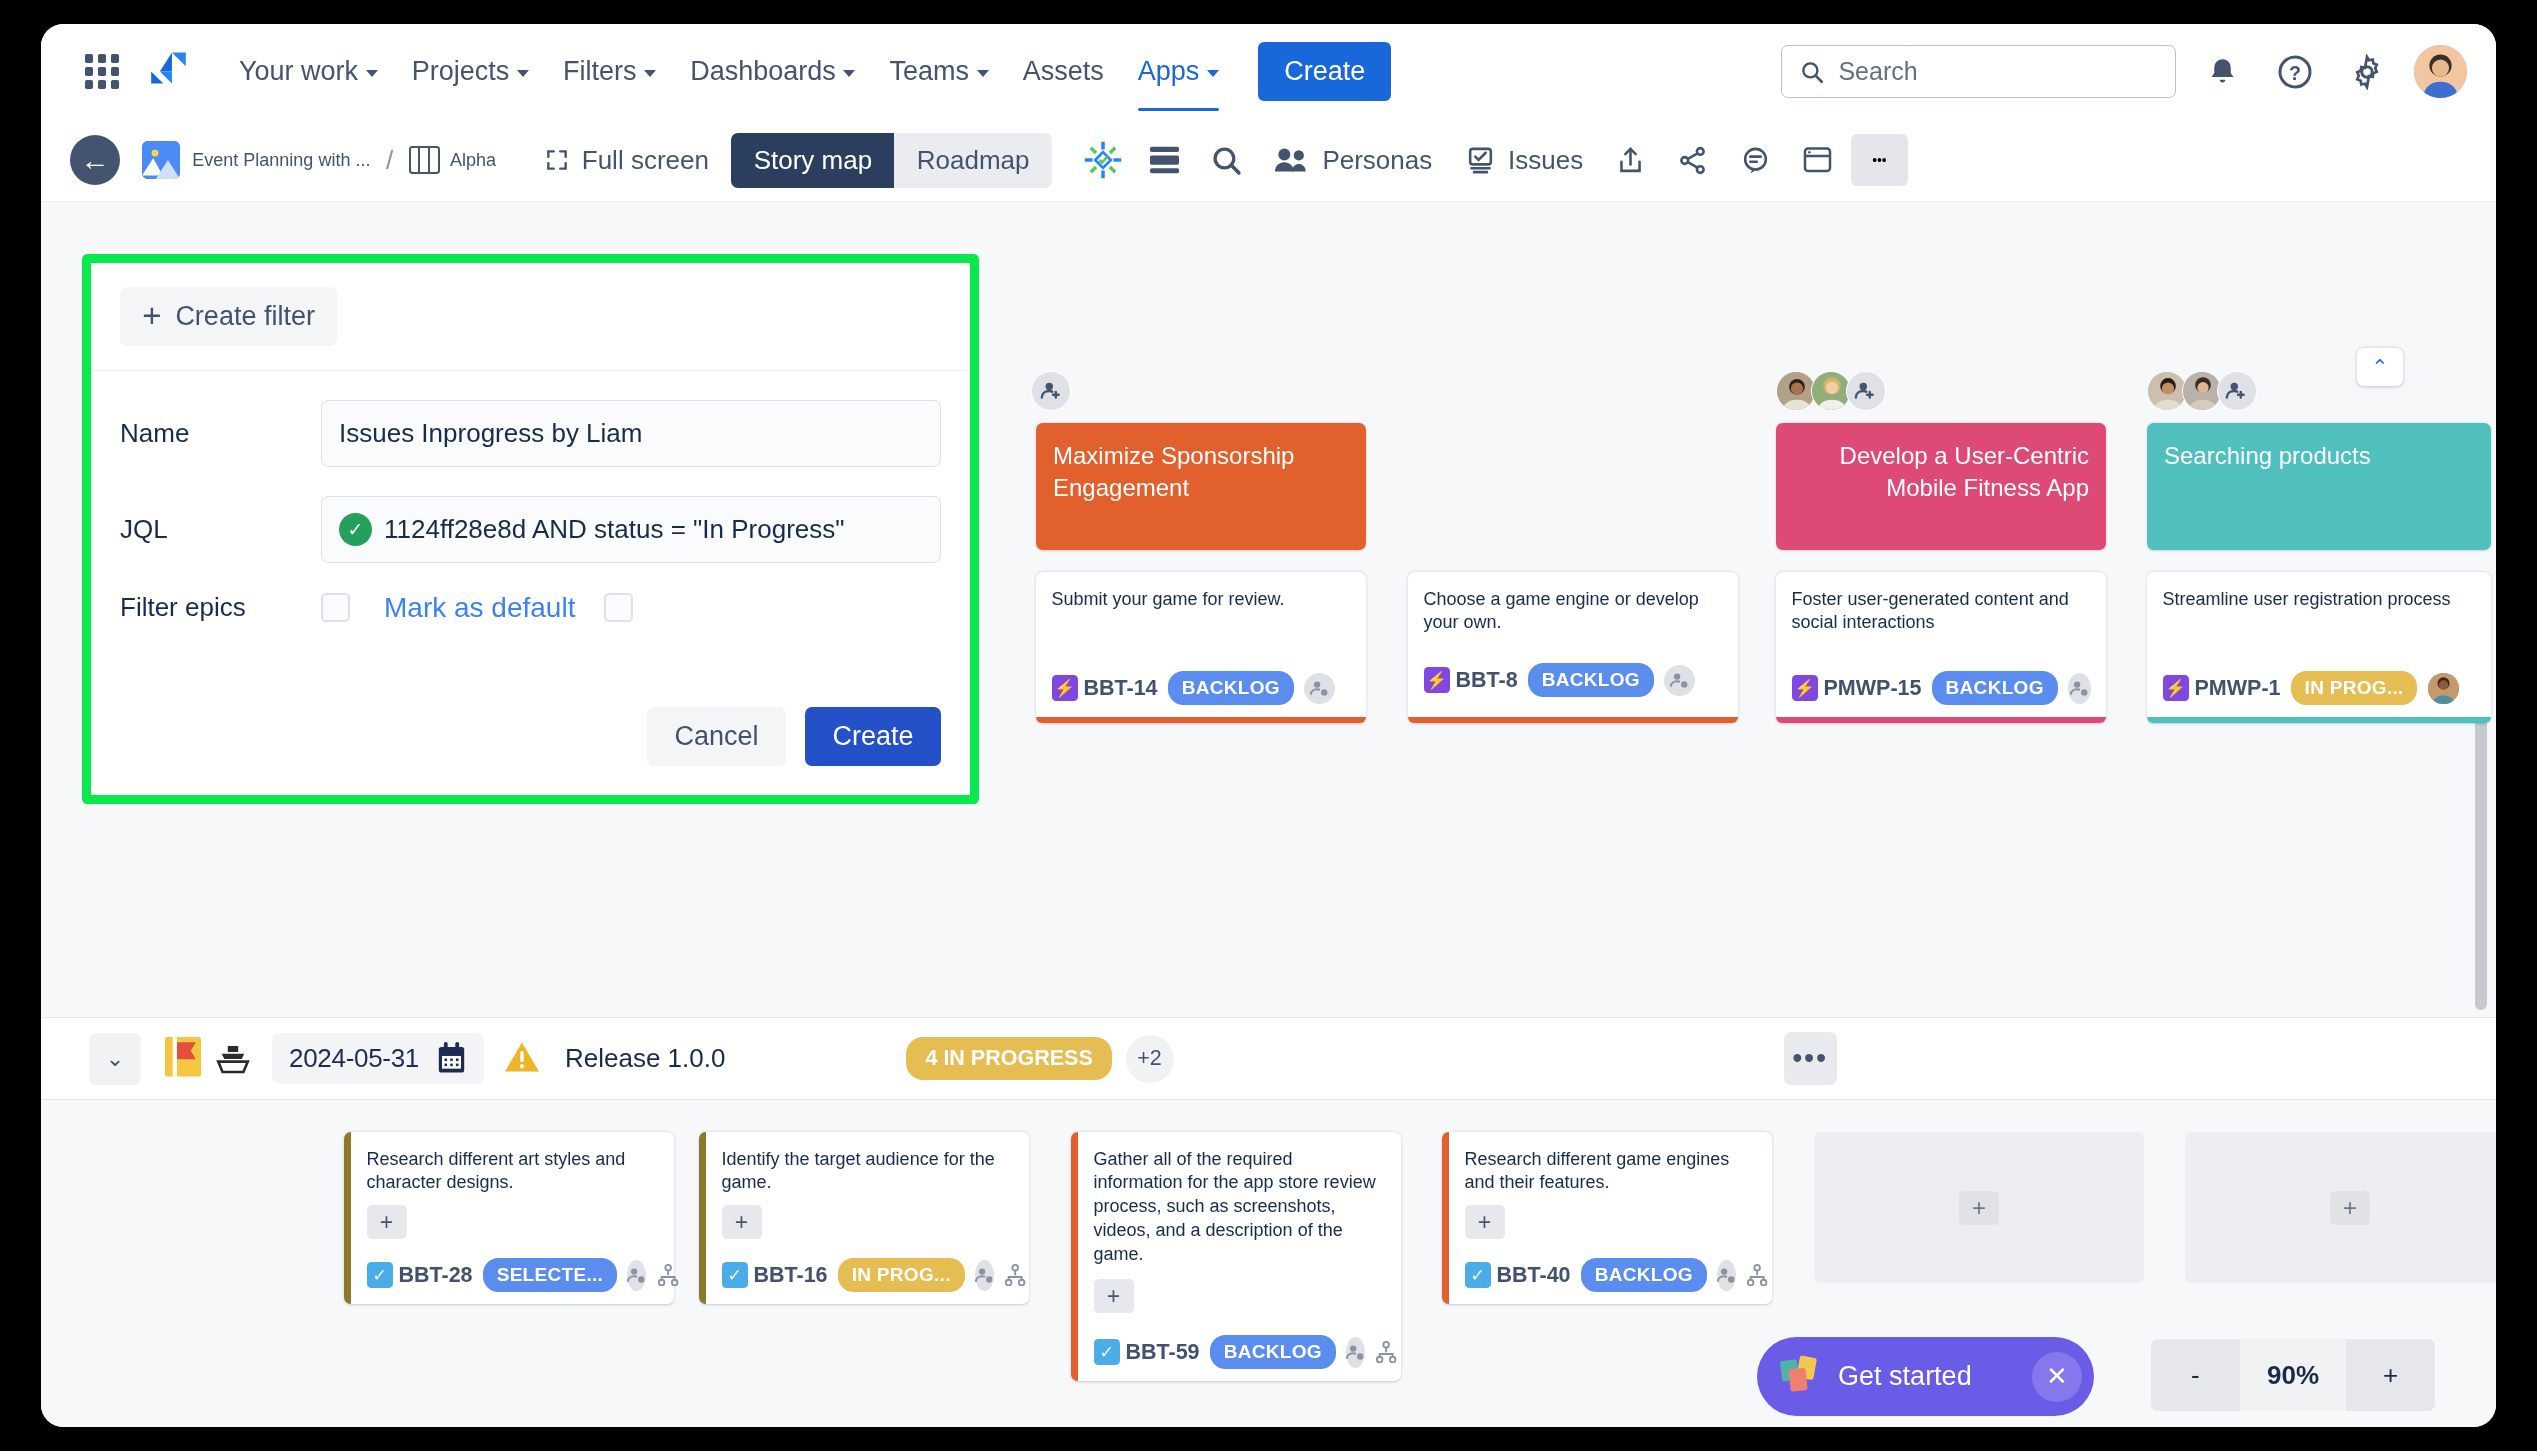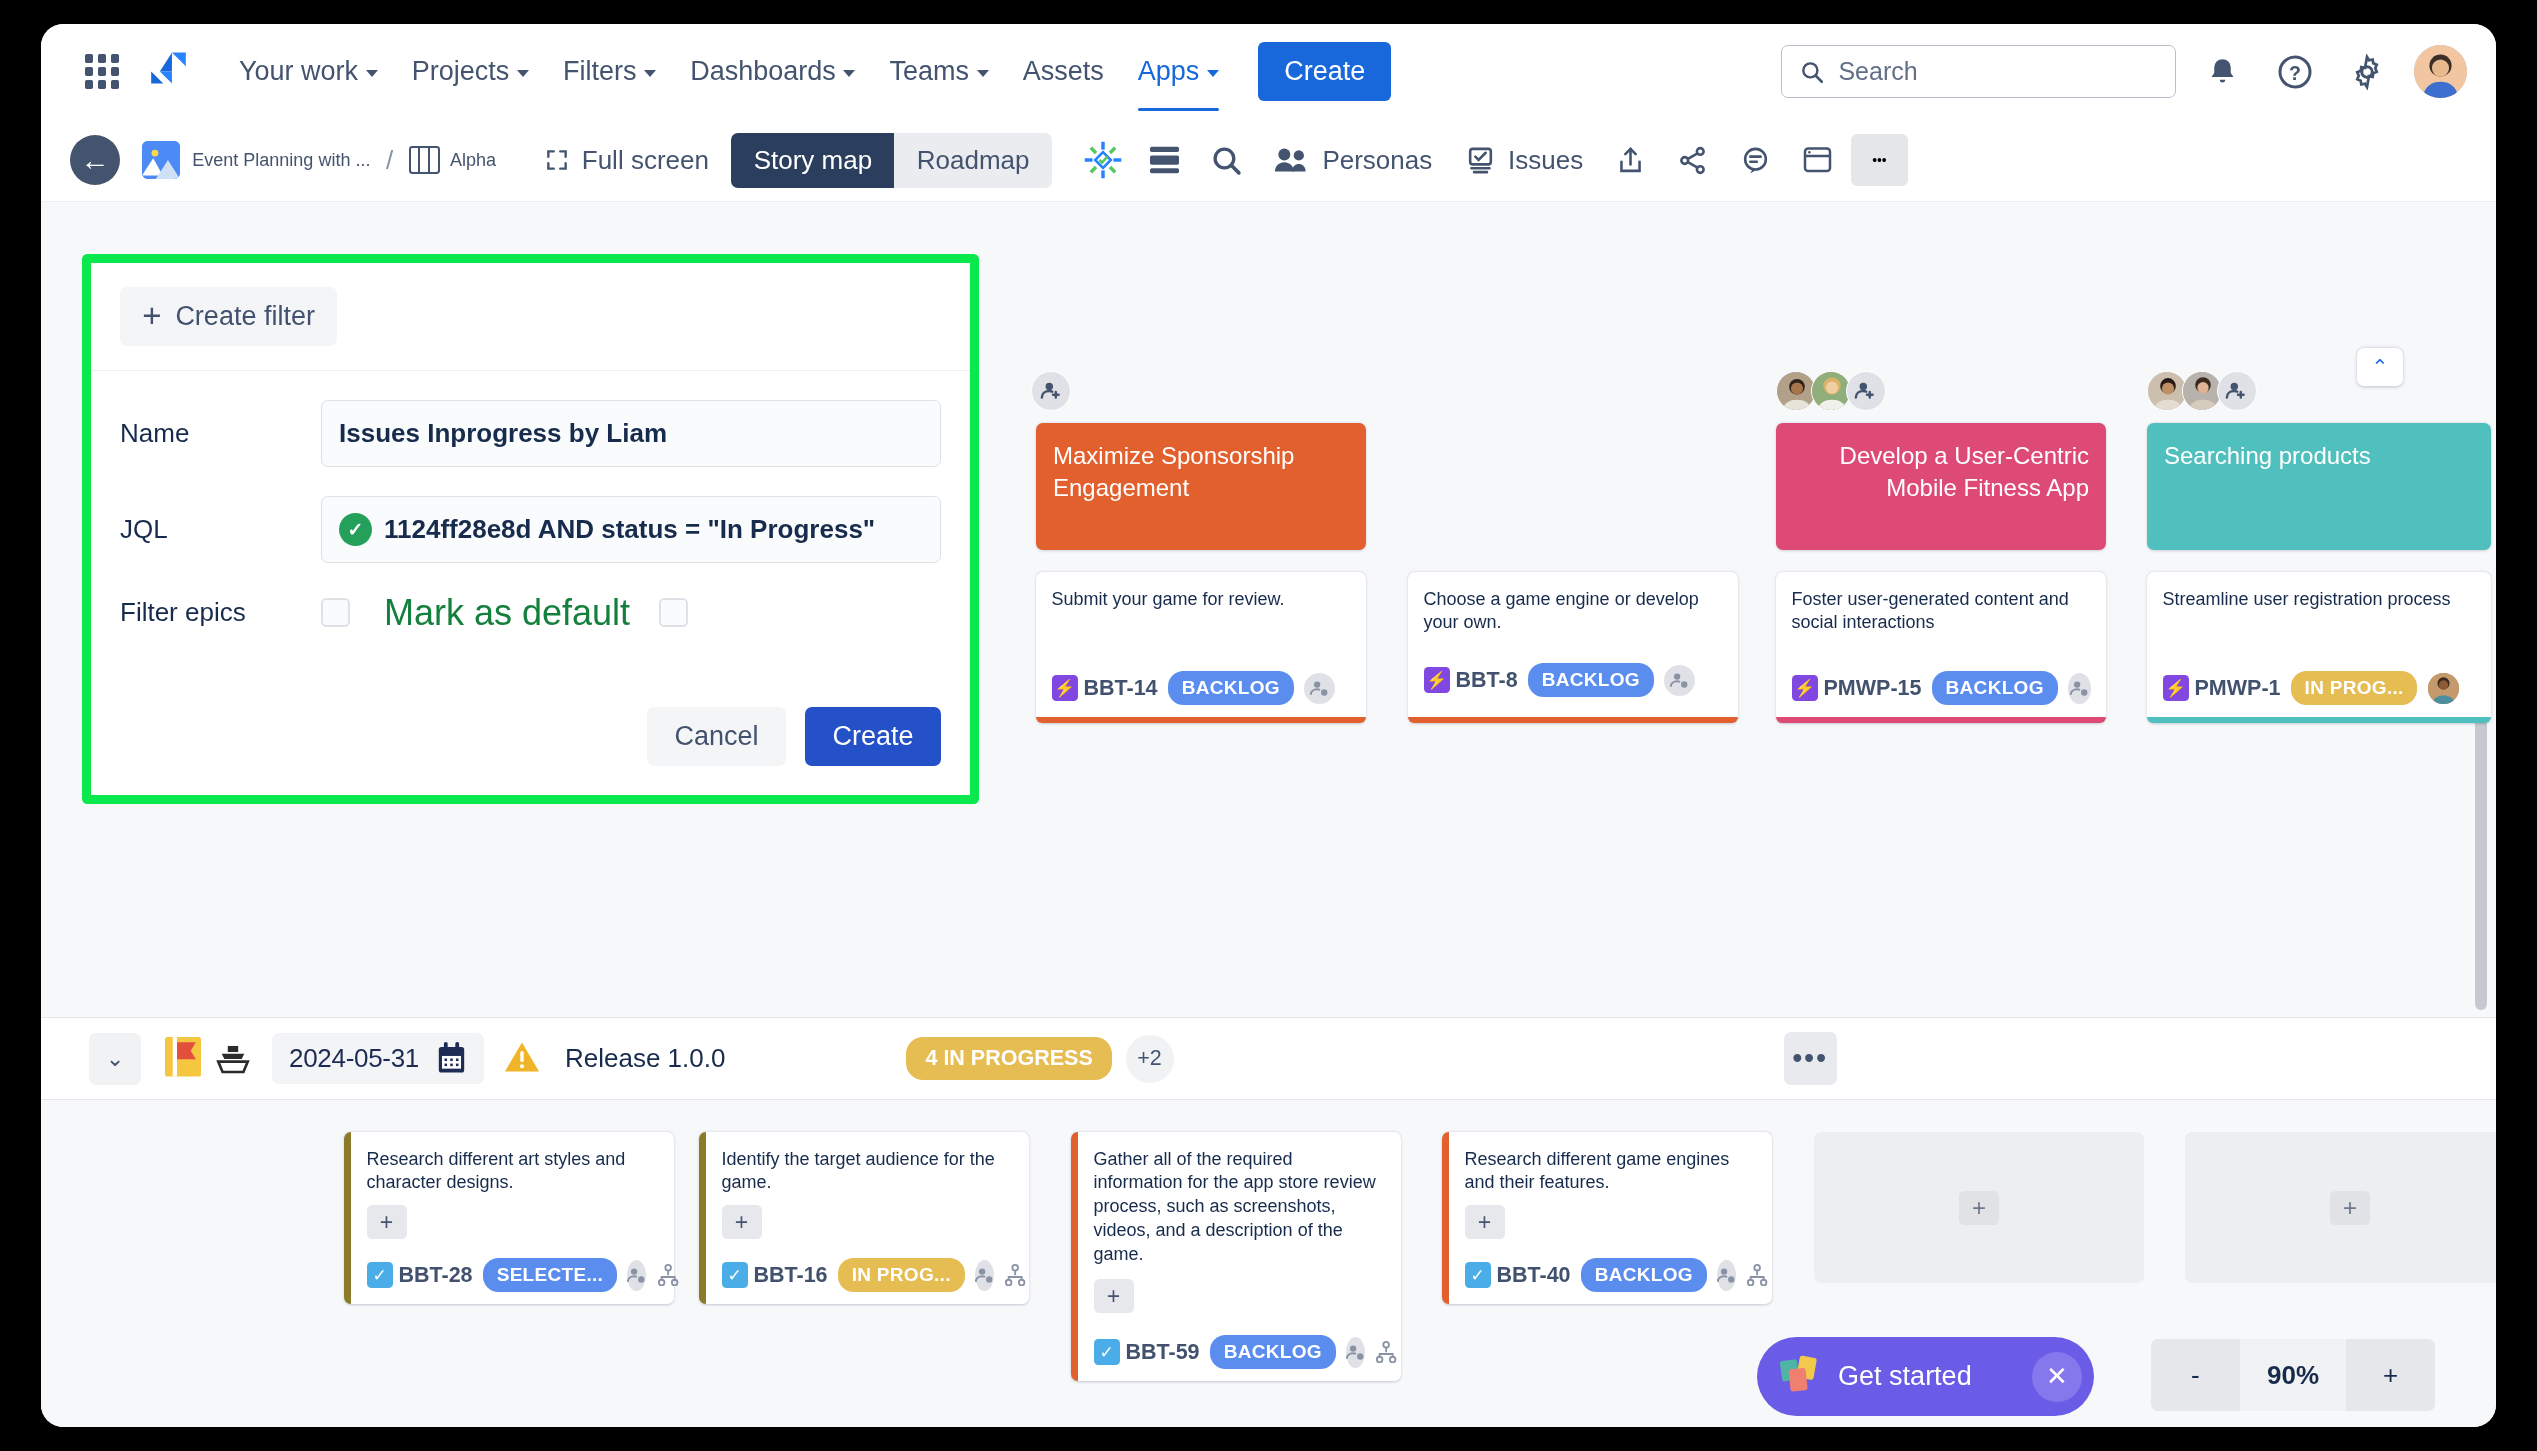--- a/index.html
+++ b/index.html
@@ -131,26 +131,26 @@
     background:#fff;
   }
   .modal{position:absolute;inset:0;background:#fff;display:flex;flex-direction:column;}
   .modal-head{padding:24px 29px;border-bottom:1.7px solid #eceef1;}
   .cf-btn{display:inline-flex;align-items:center;gap:13.8px;background:#f4f5f7;border-radius:6.9px;padding:13.8px 22.3px;font-size:27px;color:#42526e;cursor:pointer;}
   .modal-body{padding:29px 29px 0 29px;flex:1;position:relative;}
   .frow{display:flex;align-items:center;margin-bottom:29px;}
   .flabel{font-size:26px;color:#172b4d;width:201px;flex:none;}
   .finput{
     flex:1;height:67px;border:1.7px solid #dfe1e6;border-radius:6.9px;background:#fafbfc;
-    display:flex;align-items:center;padding:0 17px;gap:12px;overflow:hidden;font-weight:bold;
+    display:flex;align-items:center;padding:0 17px;gap:12px;overflow:hidden;
   }
   .finput .val{font-size:26px;color:#172b4d;white-space:nowrap;}
   .okdot{width:33px;height:33px;border-radius:50%;background:#25a05a;display:flex;align-items:center;justify-content:center;color:#fff;font-size:19px;flex:none;}
   .cbox{width:29px;height:29px;border:2.6px solid #dfe1e6;border-radius:5.2px;background:#fafbfc;flex:none;cursor:pointer;}
-  .cb-label{font-size:36px;color:#15803d;margin:0 29px 0 34px;white-space:nowrap;}
+  .cb-label{font-size:28px;color:#3b82f6;margin:0 29px 0 34px;white-space:nowrap;}
   .modal-foot{display:flex;justify-content:flex-end;gap:19px;padding:0 29px 29px 29px;}
   .btn{font-size:27px;padding:13.8px 27.5px;border-radius:6.9px;border:none;cursor:pointer;font-family:inherit;}
   .btn-cancel{background:#f4f5f7;color:#42526e;}
   .btn-create{background:#2451c7;color:#fff;}
 
   
   .getstarted{
     position:absolute;left:1716px;top:1313px;width:337px;height:79px;
     background:#6b5ce7;border-radius:40px;display:flex;align-items:center;
     padding:0 12px 0 22.3px;gap:13.8px;z-index:70;cursor:pointer;

